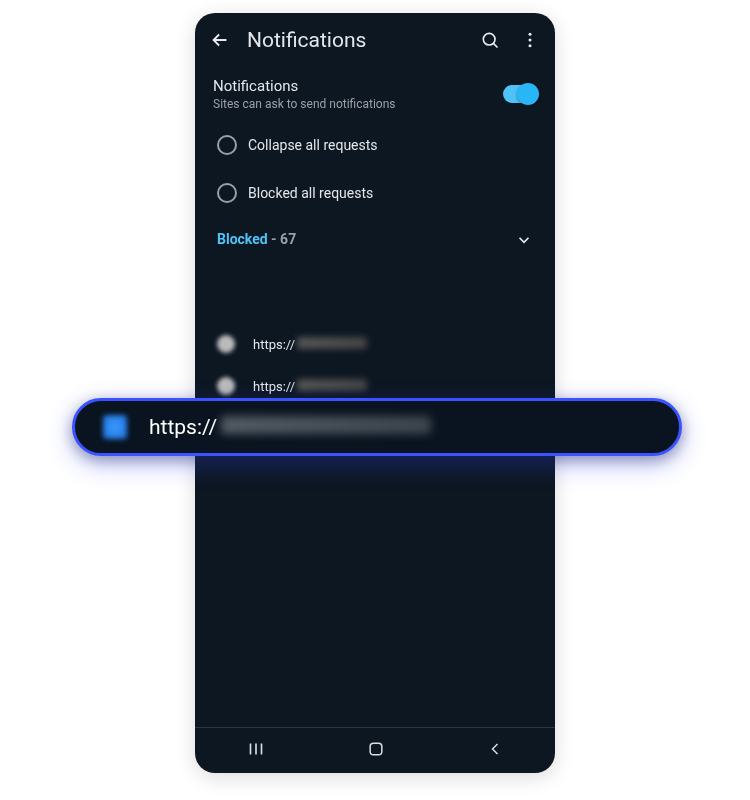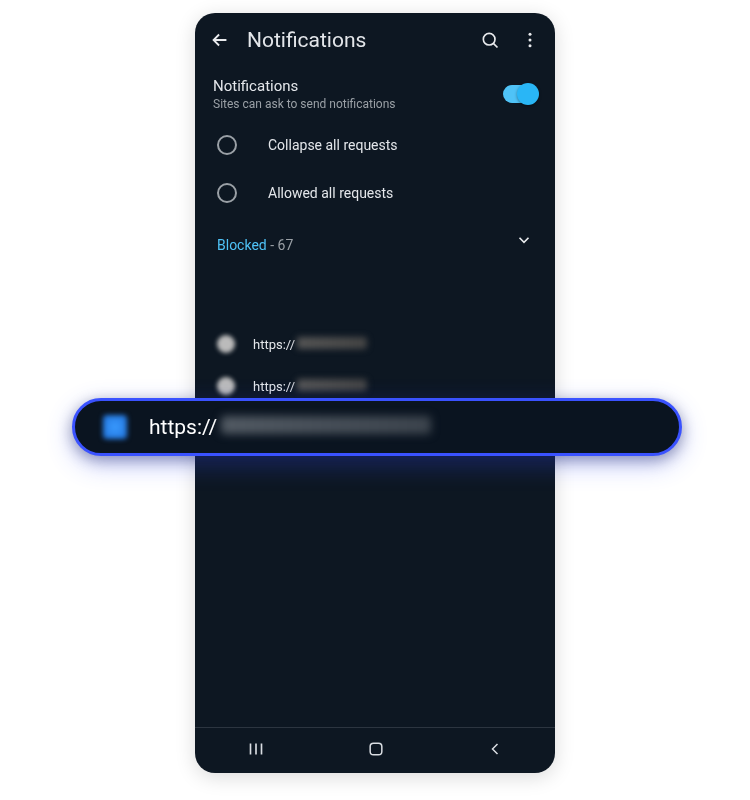--- a/index.html
+++ b/index.html
@@ -75,21 +75,21 @@
       top: -2px;
       width: 22px;
       height: 22px;
       background: #29b6f6;
       border-radius: 50%;
       box-shadow: 0 1px 3px rgba(0,0,0,0.4);
     }
     .radio-row {
       display: flex;
       align-items: center;
-      gap: 31px;
+      gap: 11px;
       padding: 14px 4px;
     }
     .radio {
       width: 20px;
       height: 20px;
       border: 2px solid #9aa0a6;
       border-radius: 50%;
       flex-shrink: 0;
       position: relative;
     }
@@ -106,23 +106,24 @@
       background: #4fc3f7;
       border-radius: 50%;
     }
     .radio-label {
       font-size: 14px;
       color: #e3e6ea;
       line-height: 1.35;
     }
     .section-row {
       display: flex;
-      align-items: flex-end;
+      align-items: flex-start;
       justify-content: space-between;
       padding: 14px 4px;
+      font-weight: bold;
     }
     .section-label {
       font-size: 14px;
     }
     .section-label .key { color: #4fc3f7; }
     .section-label .count { color: #9aa0a6; }
     .chevron {
       color: #e8eaed;
     }
     .site-row {
@@ -246,21 +247,21 @@
     </div>
 
     <div class="radio-row">
       <div class="radio"></div>
       <div class="radio-label">Collapse all requests</div>
     </div>
 
 
     <div class="radio-row">
       <div class="radio"></div>
-      <div class="radio-label">Allowed all requests</div>
+      <div class="radio-label">Blocked all requests</div>
     </div>
 
     <div class="section-row">
       <div class="section-label">
         <span class="key">Blocked</span><span class="count"> - </span><span class="count">67</span>
       </div>
       <div class="chevron">
         <svg width="18" height="18" viewBox="0 0 24 24" fill="none" stroke="currentColor" stroke-width="2.2">
             <path d="M6 9l6 6 6-6"></path>
           </svg>

